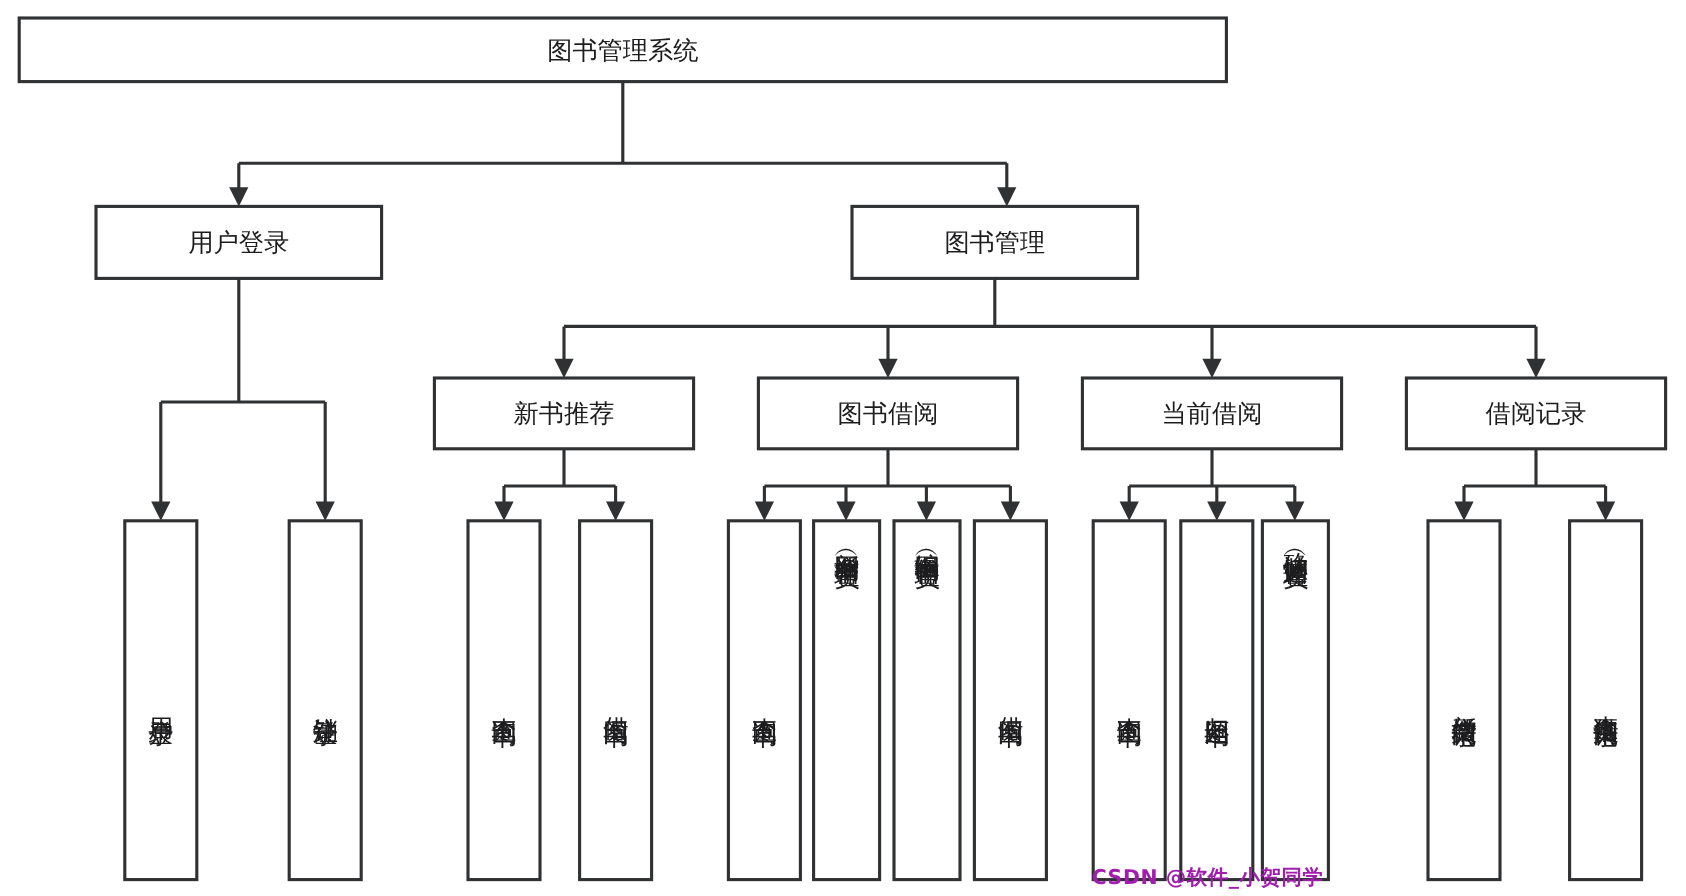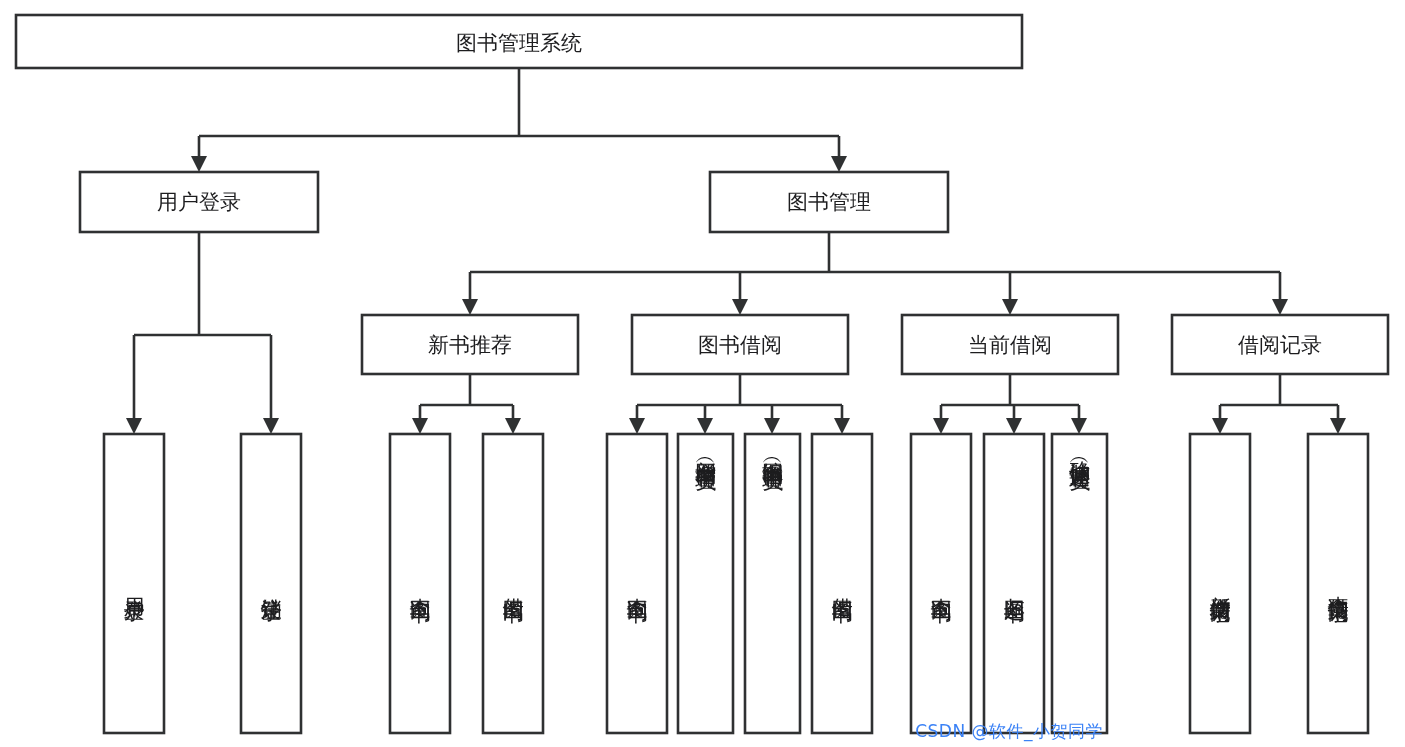--- a/index.html
+++ b/index.html
@@ -67,23 +67,24 @@
     color: #1d1d1f;
     white-space: nowrap;
     text-align: center;
   }
   #watermark {
     position: absolute;
     right: 8px;
     bottom: 4px;
     font-family: "DejaVu Sans", "Liberation Sans", sans-serif;
     font-size: 17px;
-    color: #3b82f6;
+    color: #a21caf;
     letter-spacing: 0.5px;
     white-space: nowrap;
+    font-weight: bold;
   }
 </style>
 </head>
 <body>
 
 <div id="diagram-root">
 
   <svg id="tree-svg" viewBox="0 0 1405 747" xmlns="http://www.w3.org/2000/svg">
 
     <g>

